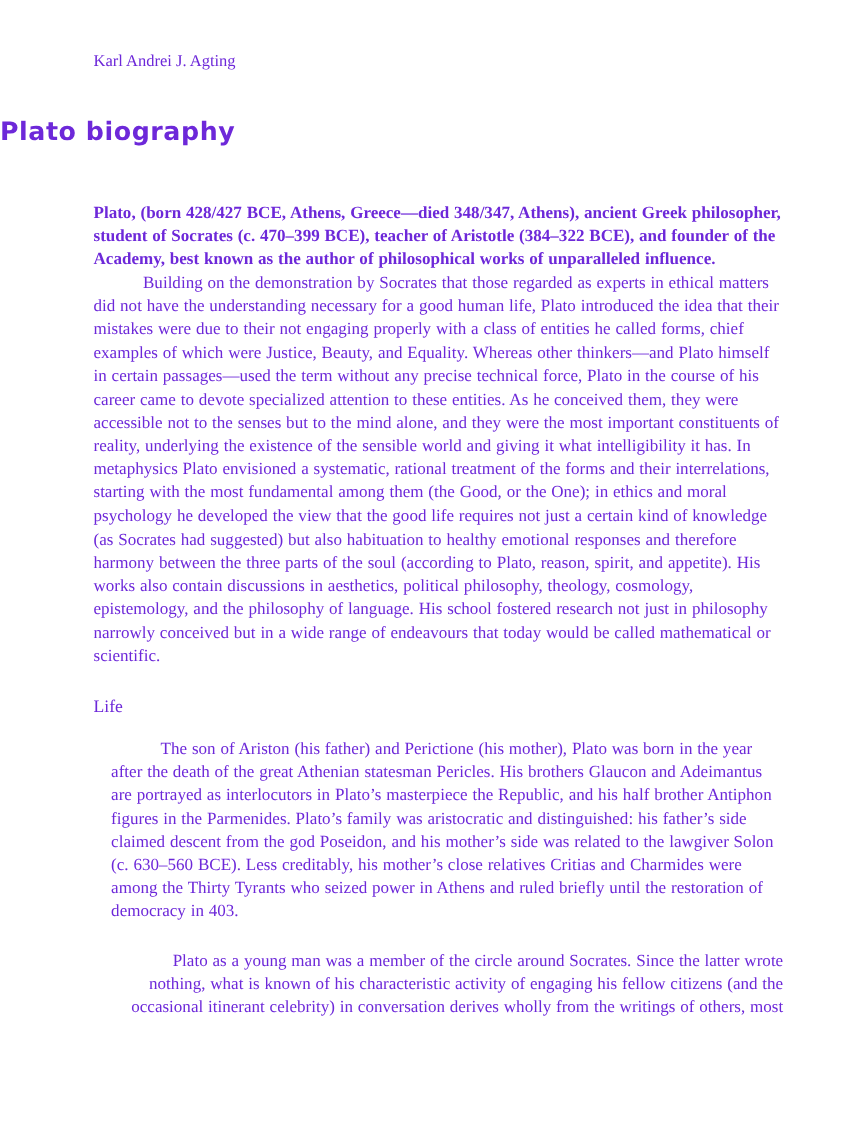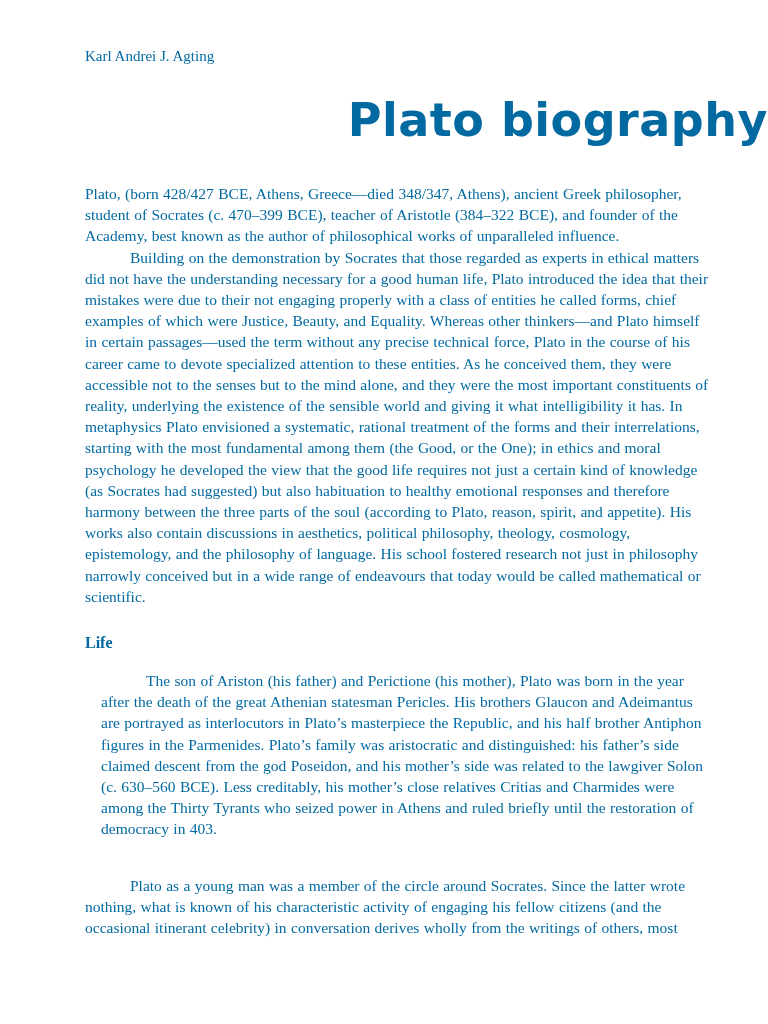--- a/index.html
+++ b/index.html
@@ -9,54 +9,54 @@
   }
   .page {
     position: relative;
     width: 768px;
     height: 1024px;
     margin: 0 auto;
     background: #ffffff;
     box-sizing: border-box;
     padding: 47px 56px 0 85px;
     font-family: "Liberation Serif", serif;
-    color: #0369a1;
+    color: #6d28d9;
     overflow: hidden;
   }
   .author {
     font-size: 15px;
     line-height: 19px;
   }
   .doc-title {
     font-family: "DejaVu Sans", "Liberation Sans", sans-serif;
     font-weight: 700;
-    font-size: 46px;
+    font-size: 23px;
     line-height: 42px;
-    text-align: right;
+    text-align: left;
     margin: 33px -56px 0 -85px; 
     letter-spacing: 0.5px;
   }
   .para {
     font-size: 15.5px;
     line-height: 21.2px;
     margin: 0;
     text-align: left;
     word-spacing: 0.5px;
   }
   .indent { text-indent: 45px; }
-  .intro-para   { margin-top: 42px; }
+  .intro-para   { margin-top: 42px; font-weight: bold; }
   .overview-para{ }
   .section-heading {
     font-size: 16px;
-    font-weight: 700;
+    font-weight: 400;
     margin: 25px 0 0 0;
     line-height: 21px;
   }
   .life-para-1 { margin-top: 17px; margin-left: 16px; }
-  .life-para-2 { margin-top: 35px; }
+  .life-para-2 { margin-top: 23px; text-align: right; }
 </style>
 </head>
 <body>
 
 <div class="page">
 
   <div class="author">Karl Andrei J. Agting</div>
 
   <h1 class="doc-title">Plato biography</h1>
 

